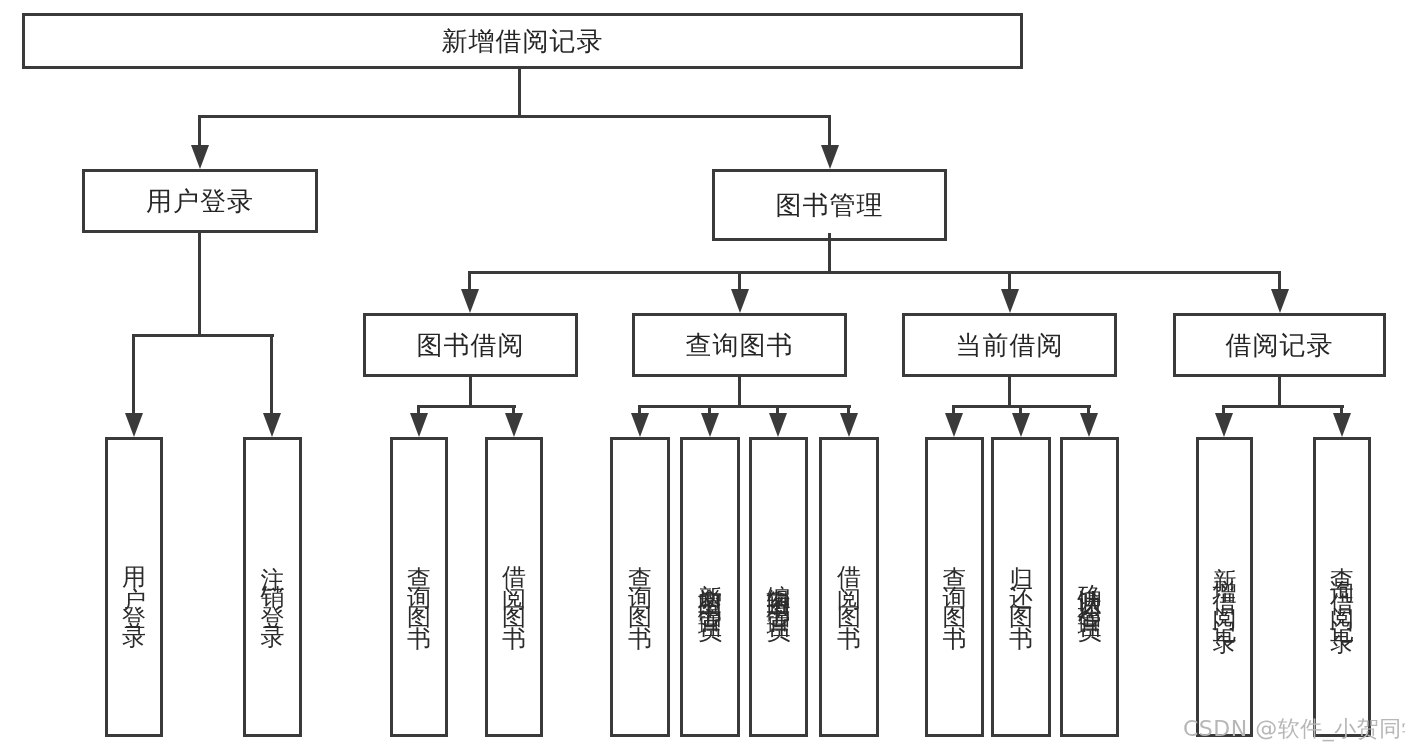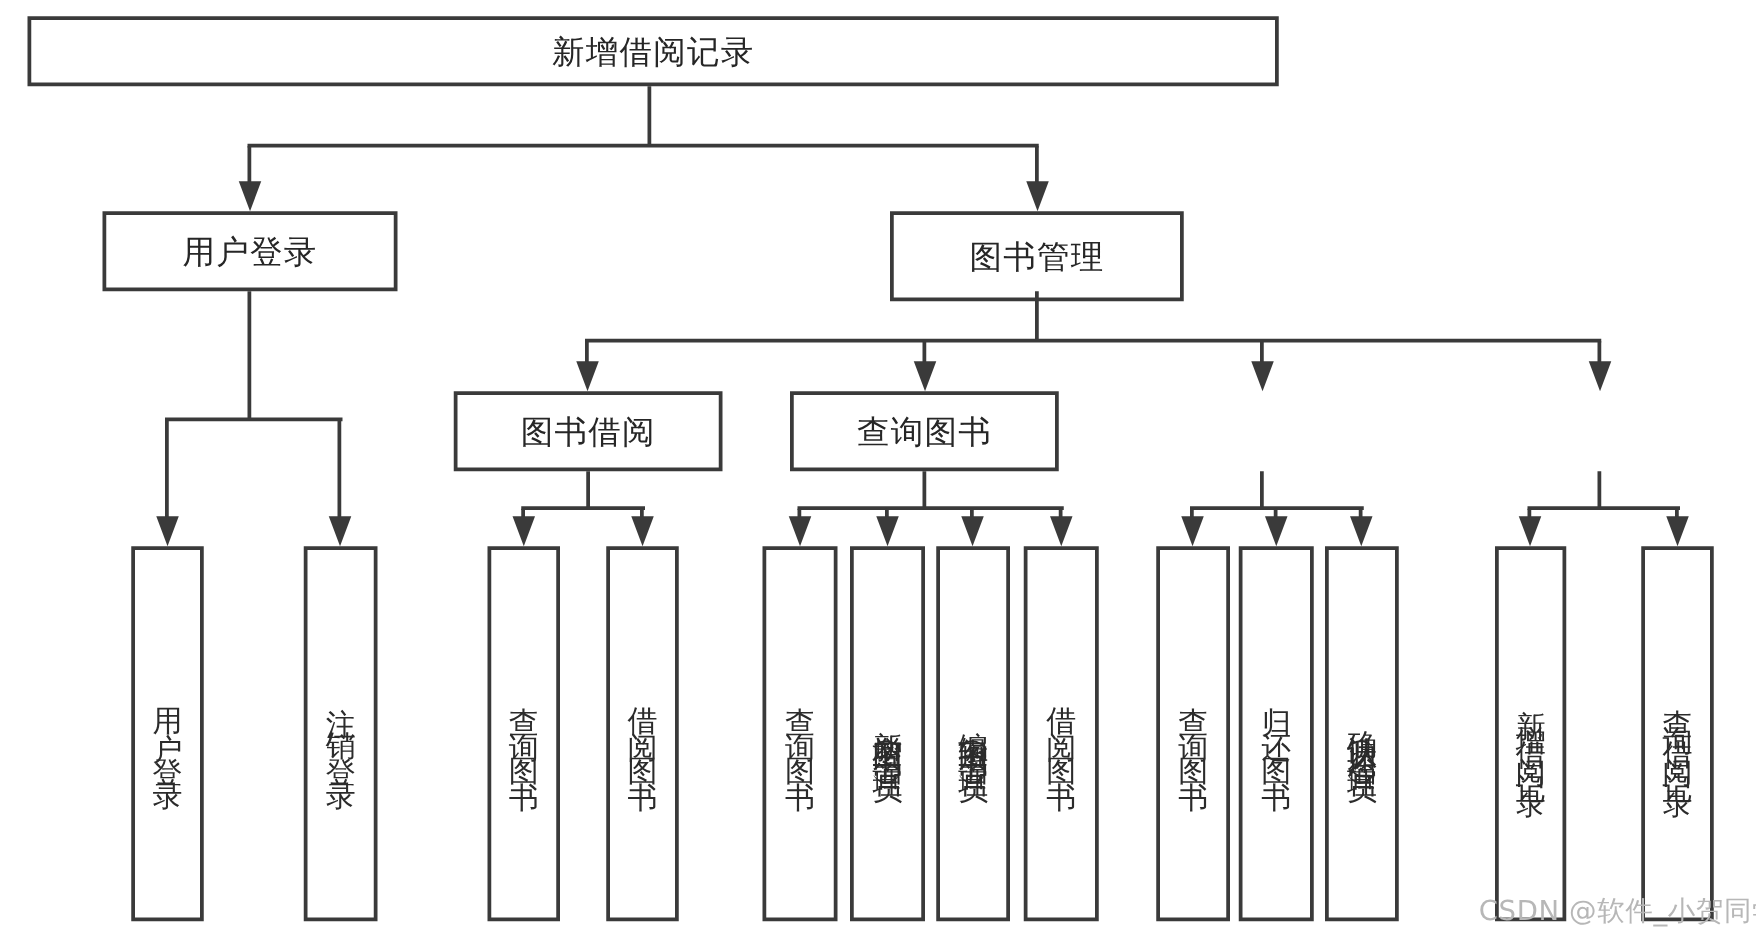--- a/index.html
+++ b/index.html
@@ -53,20 +53,26 @@
   </div>
   <div class="hbox" style="left:712px;top:169px;width:235px;height:72px">
     <span>图书管理</span>
   </div>
 
   <div class="hbox" style="left:363px;top:313px;width:215px;height:64px">
     <span>图书借阅</span>
   </div>
   <div class="hbox" style="left:632px;top:313px;width:215px;height:64px">
     <span>查询图书</span>
+  </div>
+  <div class="hbox" style="left:902px;top:313px;width:215px;height:64px">
+    <span>当前借阅</span>
+  </div>
+  <div class="hbox" style="left:1173px;top:313px;width:213px;height:64px">
+    <span>借阅记录</span>
   </div>
 
   <div class="vbox" style="left:105px;top:437px;width:58px;height:300px">
     <span class="vtext len4">用户登录</span>
   </div>
   <div class="vbox" style="left:243px;top:437px;width:59px;height:300px">
     <span class="vtext len4">注销登录</span>
   </div>
 
   <div class="vbox" style="left:390px;top:437px;width:58px;height:300px">

